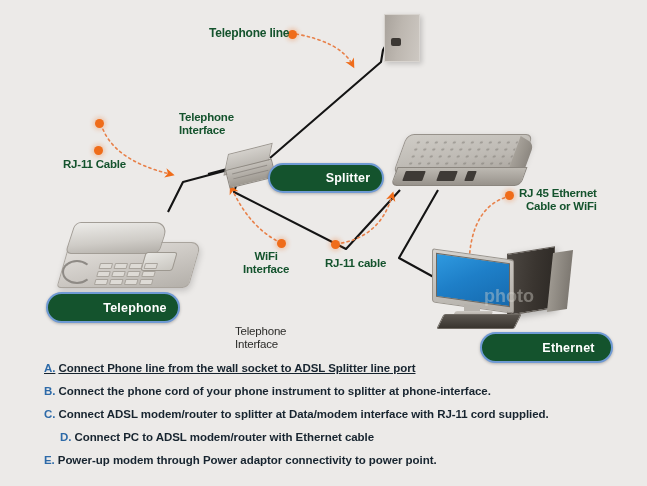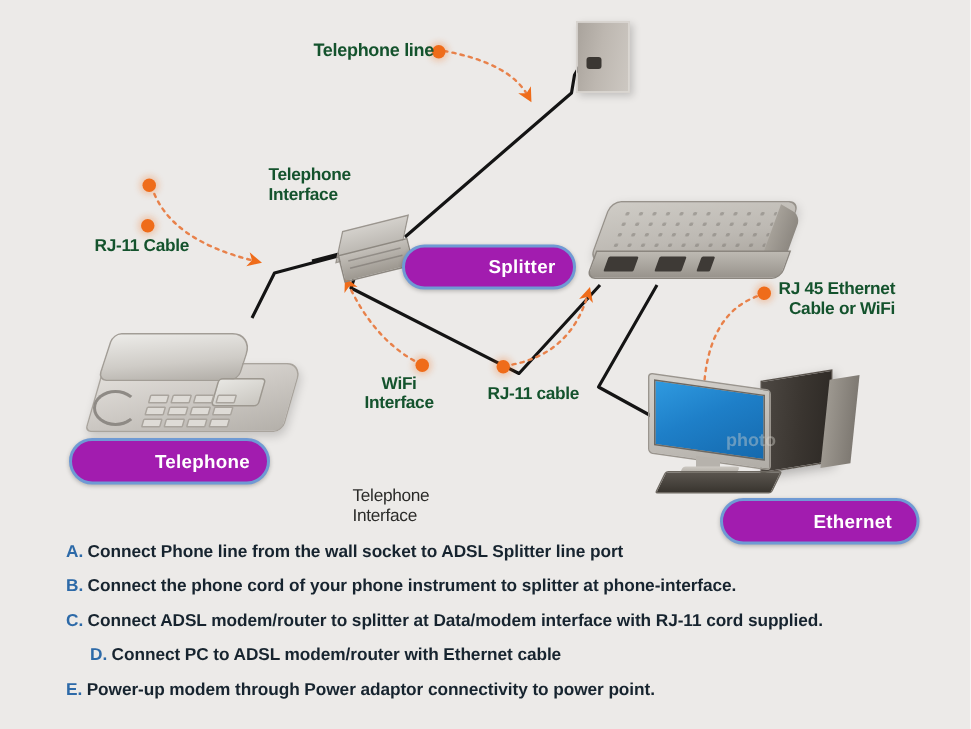--- a/index.html
+++ b/index.html
@@ -26,21 +26,21 @@
   }
   .dot{
     position:absolute;
     width:9px;height:9px;
     border-radius:50%;
     background:#ef6c1a;
     box-shadow:0 0 4px 2px rgba(239,108,26,.28);
   }
   .badge{
     position:absolute;
-    background:#a21caf;
+    background:#14532d;
     color:#ffffff;
     font-weight:bold;
     border-radius:22px;
     border:2px solid #6f9ad4;
     text-align:center;
     letter-spacing:.2px;
     display:flex;
     align-items:center;
     justify-content:center;
     box-shadow:0 1px 3px rgba(0,0,0,.25);
@@ -181,21 +181,21 @@
     transform:skewY(-9deg) skewX(-6deg);
   }
   #computer .keyboard{
     position:absolute;left:8px;top:64px;width:76px;height:13px;
     background:linear-gradient(180deg,#5a554f,#39352f);
     border:1px solid #6d6861;border-radius:2px;
     transform:skewX(-26deg);
   }
   #computer .wm{
     position:absolute;left:52px;top:36px;
-    font-size:12px;color:rgba(215,212,206,.42);font-weight:bold;
+    font-size:18px;color:rgba(215,212,206,.42);font-weight:bold;
     font-family:"Liberation Sans",sans-serif;
   }
 
   
   #instructions{
     position:absolute;left:0;top:352px;width:647px;height:134px;
   }
   .instr-row{
     position:absolute;left:44px;
     font-family:"Liberation Sans", sans-serif;
@@ -319,21 +319,21 @@
   <div class="lbl" style="left:235px;top:325px;font-size:11.5px;font-weight:normal;color:#2b2b29;">Telephone
 Interface</div>
 
   <div class="badge" style="left:268px;top:163px;width:68px;height:26px;font-size:12.5px;">Splitter</div>
 
   <div class="badge" style="left:46px;top:292px;width:86px;height:27px;font-size:12.5px;">Telephone</div>
 
   <div class="badge" style="left:480px;top:332px;width:85px;height:27px;font-size:12.5px;">Ethernet</div>
 
   <div id="instructions">
-    <div class="instr-row" style="top:10px;">
+    <div class="instr-row" style="top:10px;text-decoration:underline;">
       <span class="key">A.</span><span>Connect Phone line from the wall socket to ADSL Splitter line port</span>
     </div>
     <div class="instr-row" style="top:33px;">
       <span class="key">B.</span><span>Connect the phone cord of your phone instrument to splitter at phone-interface.</span>
     </div>
     <div class="instr-row" style="top:56px;">
       <span class="key">C.</span><span>Connect ADSL modem/router to splitter at Data/modem interface with RJ-11 cord supplied.</span>
     </div>
     <div class="instr-row" style="top:79px;padding-left:16px;">
       <span class="key">D.</span><span>Connect PC to ADSL modem/router with Ethernet cable</span>

